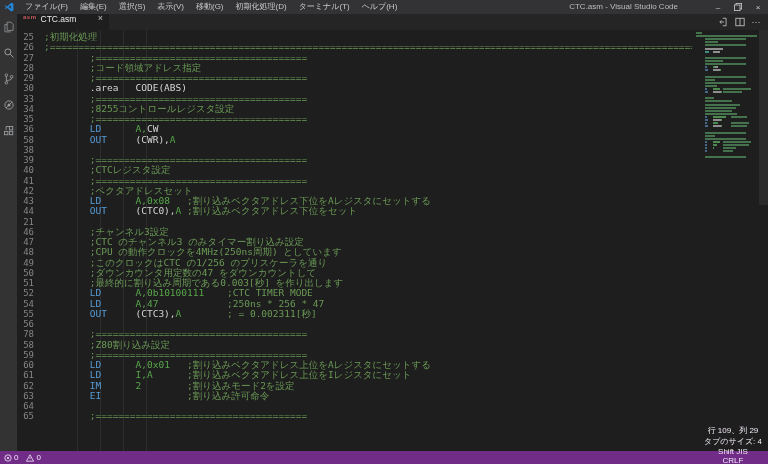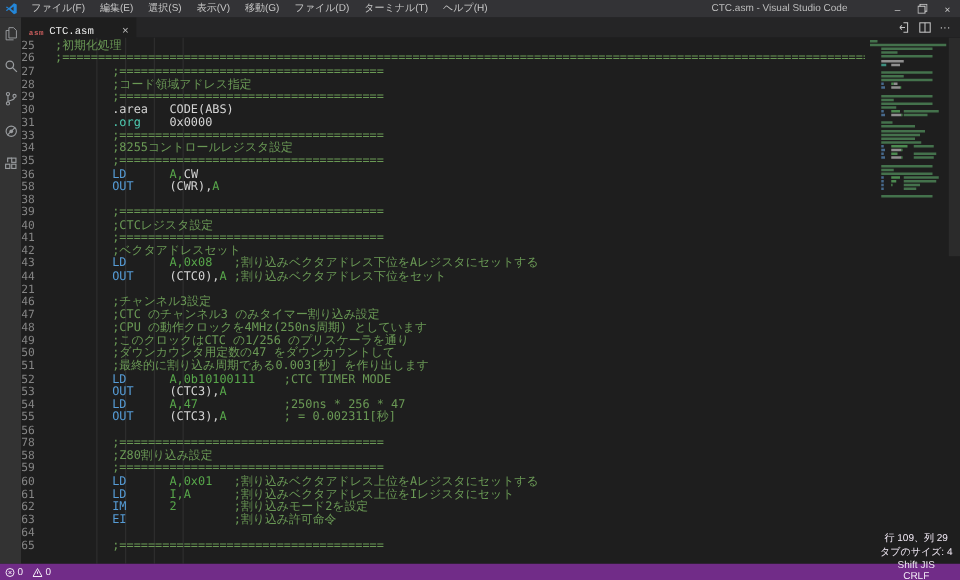--- a/index.html
+++ b/index.html
@@ -13,34 +13,34 @@
   .menu-item{padding:0 6px;height:14px;line-height:14px;cursor:default;white-space:nowrap;}
   .window-title{position:absolute;right:90px;top:0;height:14px;line-height:14px;color:#bdbdbd;white-space:nowrap;}
   .window-controls{position:absolute;right:0;top:0;height:14px;display:flex;}
   .wc{width:20px;height:14px;display:flex;align-items:center;justify-content:center;color:#cccccc;}
   
   .activitybar{position:absolute;left:0;top:14px;width:17px;height:437px;background:#333333;}
   .ab-item{width:17px;height:26px;display:flex;align-items:center;justify-content:center;color:#9a9da0;}
   .ab-item svg{width:12px;height:12px;}
   
   .tabbar{position:absolute;left:17px;top:14px;width:751px;height:16px;background:#252526;display:flex;align-items:stretch;}
-  .tab{width:92px;background:#1e1e1e;display:flex;align-items:flex-end;padding:0 6px;color:#eaeaea;font-size:8.5px;gap:4px;font-family:Liberation Mono, monospace;}
+  .tab{width:92px;background:#1e1e1e;display:flex;align-items:flex-start;padding:0 6px;color:#eaeaea;font-size:8.5px;gap:4px;}
   .tab-icon{color:var(--asm_icon_red);font-size:6px;font-weight:bold;letter-spacing:.5px;}
   .tab-label{white-space:nowrap;}
   .tab-close{margin-left:auto;color:#c0c0c0;font-size:9px;line-height:9px;}
   .tab-actions{margin-left:auto;display:flex;align-items:center;color:#c5c5c5;padding-right:4px;}
   .ta{width:16px;height:16px;display:flex;align-items:center;justify-content:center;font-size:9px;}
   .ta svg{width:10px;height:10px;}
   
   .editor{position:absolute;left:17px;top:30px;width:751px;height:421px;background:#1e1e1e;overflow:hidden;}
   .guide{position:absolute;top:0;bottom:0;width:1px;background:rgba(255,255,255,0.07);}
   .code{position:absolute;left:0;top:0;width:675px;height:421px;overflow:hidden;padding-top:2px;
     font-family:"DejaVu Sans Mono",monospace;font-size:9.5px;}
   .cl{height:10.25px;line-height:10.25px;white-space:pre;}
-  .ln{display:inline-block;width:27px;padding-right:10px;text-align:left;color:#858585;font-size:9px;}
+  .ln{display:inline-block;width:27px;padding-right:10px;text-align:right;color:#858585;font-size:9px;}
   .s-c{color:var(--comment);} .s-k{color:var(--keyword);} .s-o{color:var(--operand);}
   .s-w{color:var(--plain);} .s-t{color:var(--teal);}
   .minimap{position:absolute;left:675px;top:2px;width:65px;height:419px;overflow:hidden;padding-left:4px;}
   .ml{position:relative;height:3.12px;}
   .mb{position:absolute;top:0;height:2px;}
   .m-c{background:#44724c;} .m-k{background:#47698c;} .m-o{background:#4c8a50;}
   .m-w{background:#8f8f8f;} .m-t{background:#3e8f80;}
   .scroll-thumb{position:absolute;right:0;top:0;width:9px;height:175px;background:rgba(121,121,121,0.15);}
   
   .statusbar{position:absolute;left:0;top:451px;width:768px;height:13px;background:var(--statusbar);
@@ -57,21 +57,21 @@
 <div class="titlebar">
   <svg class="logo" viewBox="0 0 16 16">
     <path fill="currentColor" d="M11.5 1 5 7 2.5 5 1 6l3 2-3 2 1.5 1L5 9l6.5 6 3.5-1.5v-11L11.5 1zM11 10.8 7.2 8 11 5.2v5.6z"></path>
   </svg>
   <div class="menubar">
     <span class="menu-item">ファイル(F)</span>
     <span class="menu-item">編集(E)</span>
     <span class="menu-item">選択(S)</span>
     <span class="menu-item">表示(V)</span>
     <span class="menu-item">移動(G)</span>
-    <span class="menu-item">ファイル(D)</span>
+    <span class="menu-item">初期化処理(D)</span>
     <span class="menu-item">ターミナル(T)</span>
     <span class="menu-item">ヘルプ(H)</span>
   </div>
   <div class="window-title">CTC.asm - Visual Studio Code</div>
   <div class="window-controls">
     <div class="wc">–</div>
     <div class="wc">
       <svg width="8" height="8" viewBox="0 0 10 10" fill="none" stroke="currentColor">
         <rect x="2.5" y="0.5" width="7" height="7"></rect>
           <rect x="0.5" y="2.5" width="7" height="7" fill="#333336"></rect>
@@ -148,42 +148,40 @@
   <div class="guide" style="left:83px;"></div>
   <div class="guide" style="left:106px;"></div>
   <div class="guide" style="left:129px;"></div>
   <div class="code" id="code">
       <div class="cl"><span class="ln">25</span><span class="lt"><span class="s-c">;初期化処理</span></span></div>
       <div class="cl"><span class="ln">26</span><span class="lt"><span class="s-c">;==================================================================================================================</span></span></div>
       <div class="cl"><span class="ln">27</span><span class="lt"><span class="s-c">        ;=====================================</span></span></div>
       <div class="cl"><span class="ln">28</span><span class="lt"><span class="s-c">        ;コード領域アドレス指定</span></span></div>
       <div class="cl"><span class="ln">29</span><span class="lt"><span class="s-c">        ;=====================================</span></span></div>
       <div class="cl"><span class="ln">30</span><span class="lt"><span class="s-w">        .area   CODE(ABS)</span></span></div>
-      <div class="cl"><span class="ln">31</span><span class="lt"><span class="s-w">        </span><span class="s-t">.org</span><span class="s-w">    0x0000</span></span></div>
       <div class="cl"><span class="ln">33</span><span class="lt"><span class="s-c">        ;=====================================</span></span></div>
       <div class="cl"><span class="ln">34</span><span class="lt"><span class="s-c">        ;8255コントロールレジスタ設定</span></span></div>
       <div class="cl"><span class="ln">35</span><span class="lt"><span class="s-c">        ;=====================================</span></span></div>
       <div class="cl"><span class="ln">36</span><span class="lt"><span class="s-k">        LD</span><span class="s-w">      </span><span class="s-o">A,</span><span class="s-w">CW</span></span></div>
       <div class="cl"><span class="ln">58</span><span class="lt"><span class="s-k">        OUT</span><span class="s-w">     (CWR),</span><span class="s-o">A</span></span></div>
       <div class="cl"><span class="ln">38</span><span class="lt"></span></div>
       <div class="cl"><span class="ln">39</span><span class="lt"><span class="s-c">        ;=====================================</span></span></div>
       <div class="cl"><span class="ln">40</span><span class="lt"><span class="s-c">        ;CTCレジスタ設定</span></span></div>
       <div class="cl"><span class="ln">41</span><span class="lt"><span class="s-c">        ;=====================================</span></span></div>
       <div class="cl"><span class="ln">42</span><span class="lt"><span class="s-c">        ;ベクタアドレスセット</span></span></div>
       <div class="cl"><span class="ln">43</span><span class="lt"><span class="s-k">        LD</span><span class="s-w">      </span><span class="s-o">A,0x08</span><span class="s-c">   ;割り込みベクタアドレス下位をAレジスタにセットする</span></span></div>
       <div class="cl"><span class="ln">44</span><span class="lt"><span class="s-k">        OUT</span><span class="s-w">     (CTC0),</span><span class="s-o">A</span><span class="s-c"> ;割り込みベクタアドレス下位をセット</span></span></div>
       <div class="cl"><span class="ln">21</span><span class="lt"></span></div>
       <div class="cl"><span class="ln">46</span><span class="lt"><span class="s-c">        ;チャンネル3設定</span></span></div>
       <div class="cl"><span class="ln">47</span><span class="lt"><span class="s-c">        ;CTC のチャンネル3 のみタイマー割り込み設定</span></span></div>
       <div class="cl"><span class="ln">48</span><span class="lt"><span class="s-c">        ;CPU の動作クロックを4MHz(250ns周期) としています</span></span></div>
       <div class="cl"><span class="ln">49</span><span class="lt"><span class="s-c">        ;このクロックはCTC の1/256 のプリスケーラを通り</span></span></div>
       <div class="cl"><span class="ln">50</span><span class="lt"><span class="s-c">        ;ダウンカウンタ用定数の47 をダウンカウントして</span></span></div>
       <div class="cl"><span class="ln">51</span><span class="lt"><span class="s-c">        ;最終的に割り込み周期である0.003[秒] を作り出します</span></span></div>
       <div class="cl"><span class="ln">52</span><span class="lt"><span class="s-k">        LD</span><span class="s-w">      </span><span class="s-o">A,0b10100111</span><span class="s-c">    ;CTC TIMER MODE</span></span></div>
-      <div class="cl"><span class="ln">53</span><span class="lt"><span class="s-k">        OUT</span><span class="s-w">     (CTC3),</span><span class="s-o">A</span></span></div>
       <div class="cl"><span class="ln">54</span><span class="lt"><span class="s-k">        LD</span><span class="s-w">      </span><span class="s-o">A,47</span><span class="s-c">            ;250ns * 256 * 47</span></span></div>
       <div class="cl"><span class="ln">55</span><span class="lt"><span class="s-k">        OUT</span><span class="s-w">     (CTC3),</span><span class="s-o">A</span><span class="s-c">        ; = 0.002311[秒]</span></span></div>
       <div class="cl"><span class="ln">56</span><span class="lt"></span></div>
       <div class="cl"><span class="ln">78</span><span class="lt"><span class="s-c">        ;=====================================</span></span></div>
       <div class="cl"><span class="ln">58</span><span class="lt"><span class="s-c">        ;Z80割り込み設定</span></span></div>
       <div class="cl"><span class="ln">59</span><span class="lt"><span class="s-c">        ;=====================================</span></span></div>
       <div class="cl"><span class="ln">60</span><span class="lt"><span class="s-k">        LD</span><span class="s-w">      </span><span class="s-o">A,0x01</span><span class="s-c">   ;割り込みベクタアドレス上位をAレジスタにセットする</span></span></div>
       <div class="cl"><span class="ln">61</span><span class="lt"><span class="s-k">        LD</span><span class="s-w">      </span><span class="s-o">I,A</span><span class="s-c">      ;割り込みベクタアドレス上位をIレジスタにセット</span></span></div>
       <div class="cl"><span class="ln">62</span><span class="lt"><span class="s-k">        IM</span><span class="s-w">      </span><span class="s-o">2</span><span class="s-c">        ;割り込みモード2を設定</span></span></div>
       <div class="cl"><span class="ln">63</span><span class="lt"><span class="s-k">        EI</span><span class="s-c">               ;割り込み許可命令</span></span></div>

